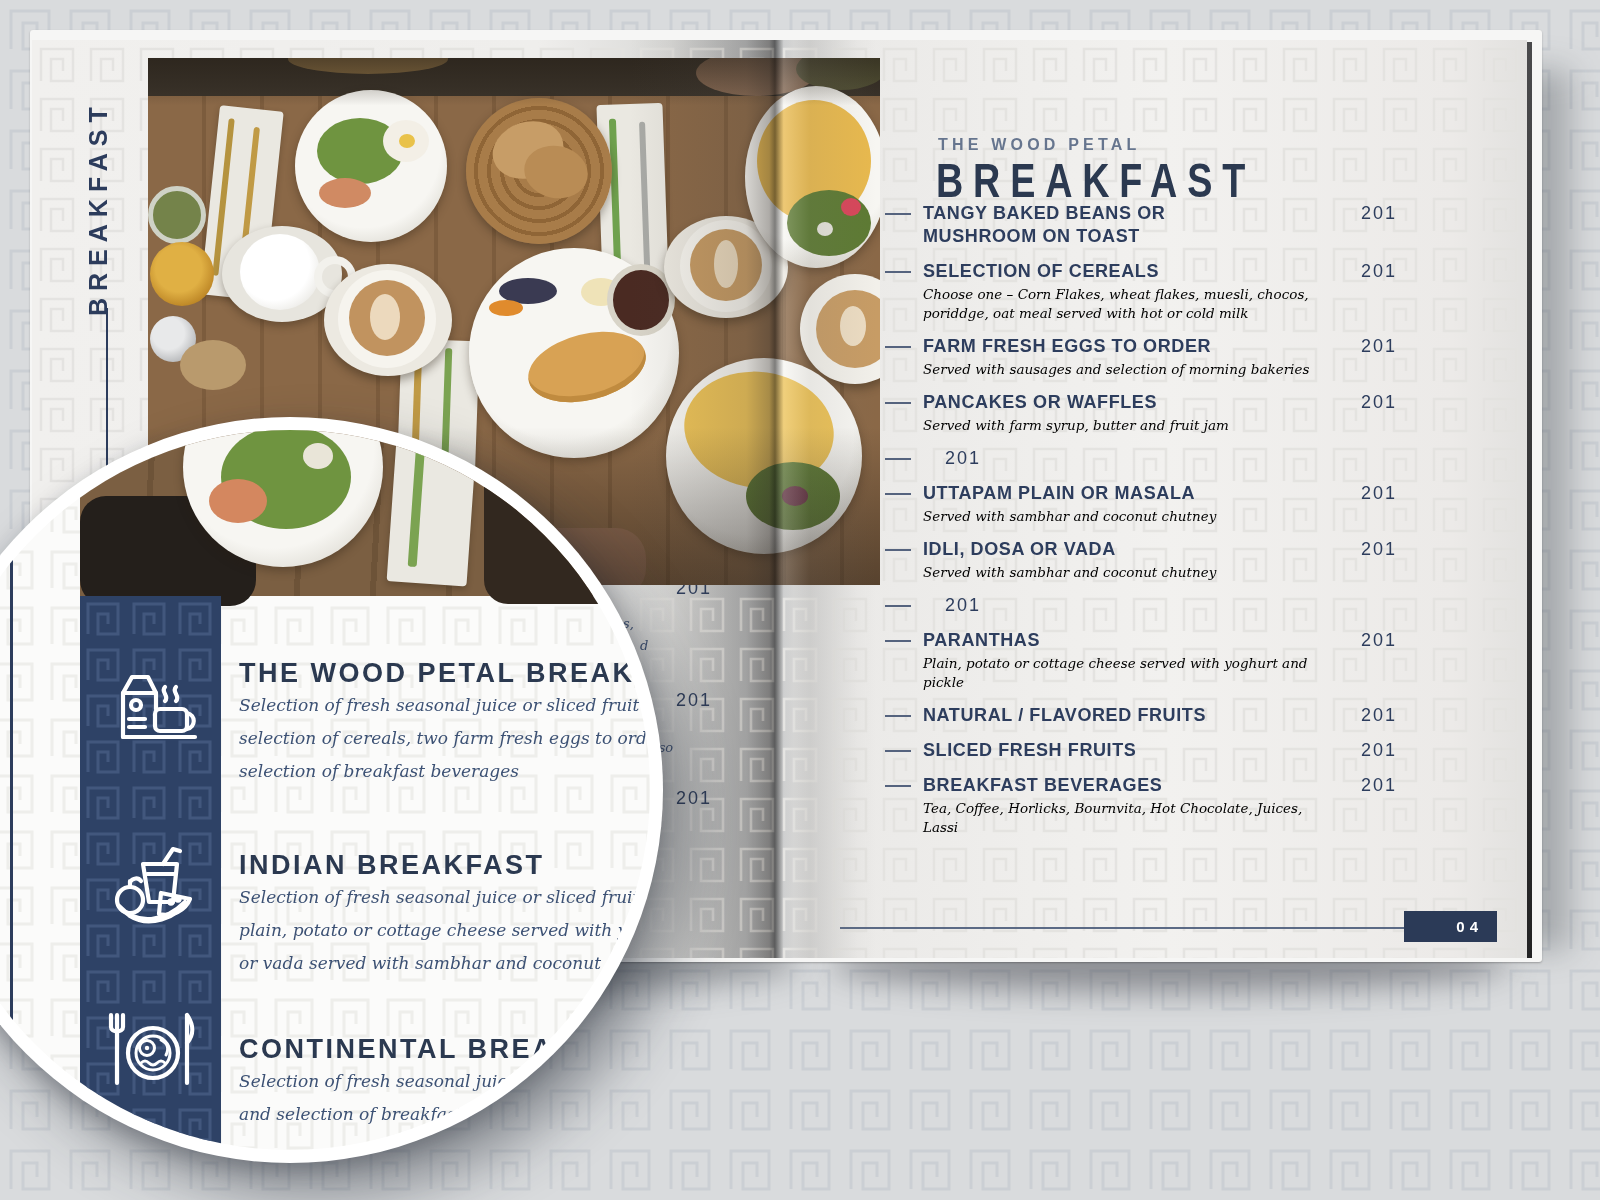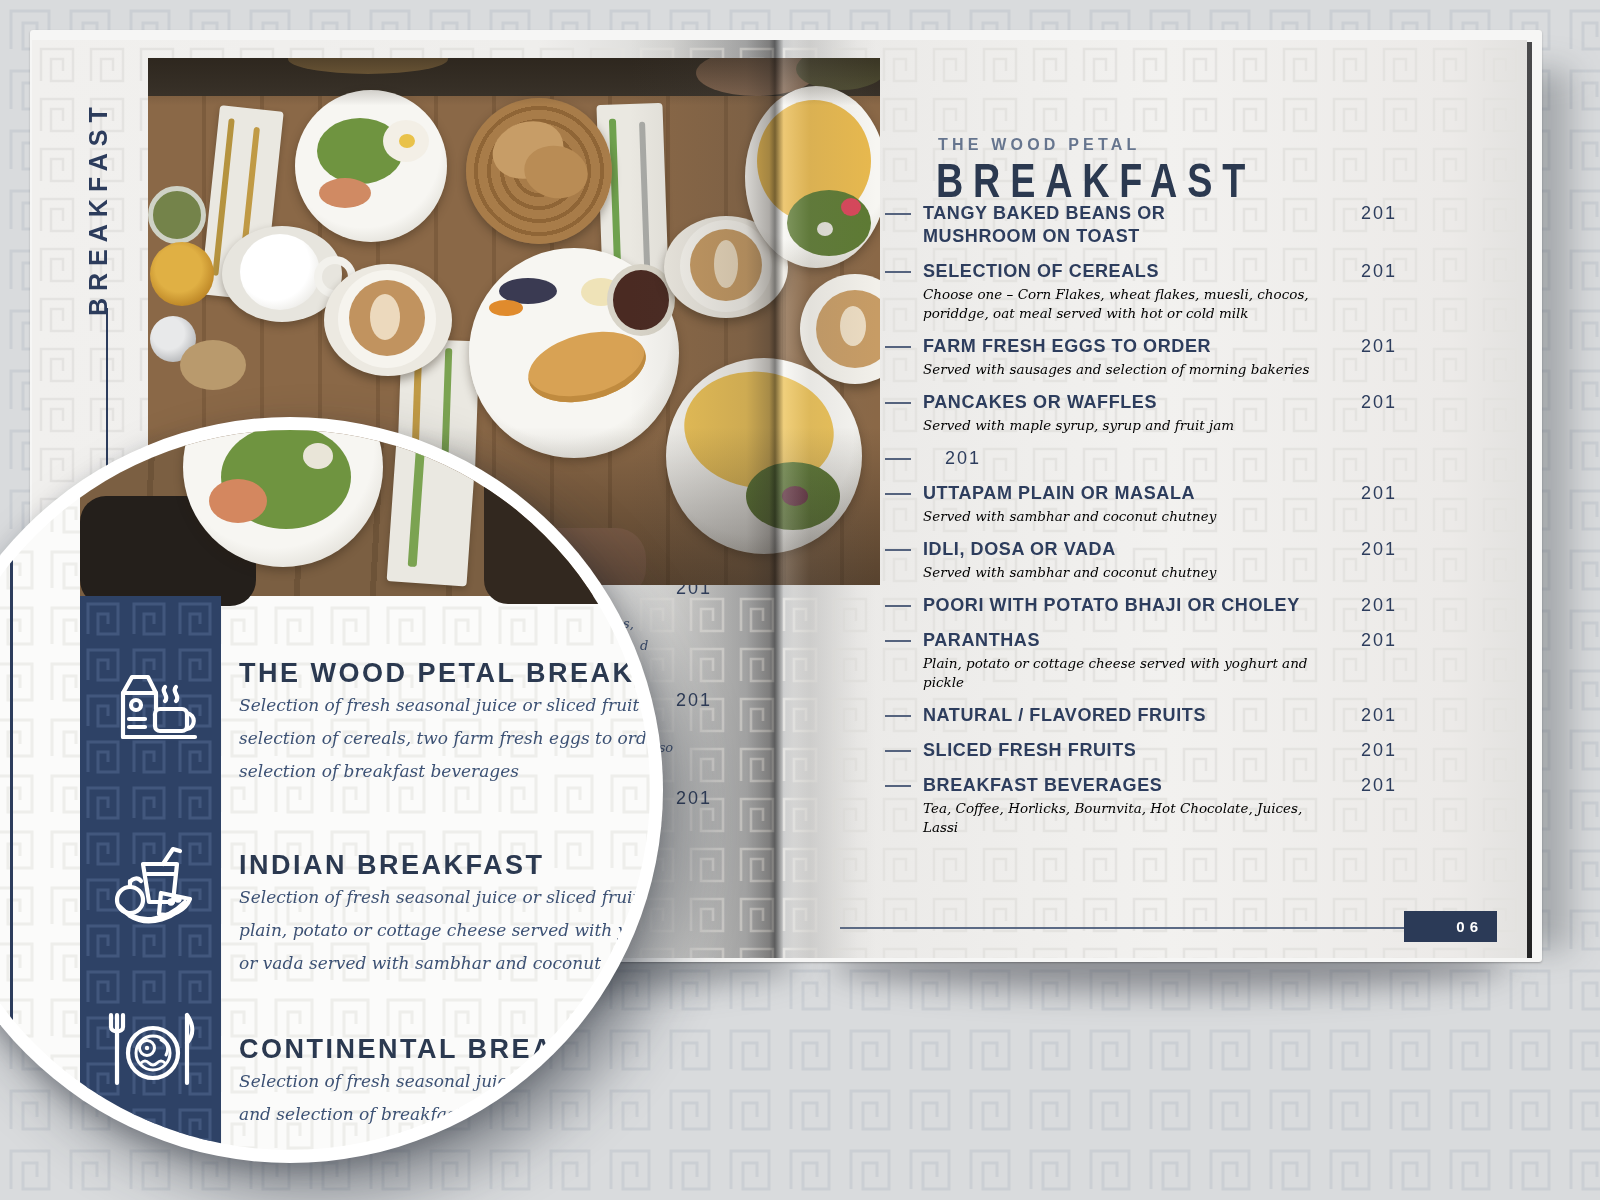--- a/index.html
+++ b/index.html
@@ -164,21 +164,21 @@
           <div class="mi-body">
             <div class="mi-name">FARM FRESH EGGS TO ORDER</div>
             <div class="mi-desc">Served with sausages and selection of morning bakeries</div>
           </div>
           <span class="mi-price">201</span>
         </div>
         <div class="menu-item">
           <span class="mi-dash"></span>
           <div class="mi-body">
             <div class="mi-name">PANCAKES OR WAFFLES</div>
-            <div class="mi-desc">Served with maple syrup, syrup and fruit jam</div>
+            <div class="mi-desc">Served with farm syrup, butter and fruit jam</div>
           </div>
           <span class="mi-price">201</span>
         </div>
         <div class="menu-item">
           <span class="mi-dash"></span>
           <span class="mi-price">201</span>
         </div>
         <div class="menu-item">
           <span class="mi-dash"></span>
           <div class="mi-body">
@@ -190,23 +190,20 @@
         <div class="menu-item">
           <span class="mi-dash"></span>
           <div class="mi-body">
             <div class="mi-name">IDLI, DOSA OR VADA</div>
             <div class="mi-desc">Served with sambhar and coconut chutney</div>
           </div>
           <span class="mi-price">201</span>
         </div>
         <div class="menu-item">
           <span class="mi-dash"></span>
-          <div class="mi-body">
-            <div class="mi-name">POORI WITH POTATO BHAJI OR CHOLEY</div>
-          </div>
           <span class="mi-price">201</span>
         </div>
         <div class="menu-item">
           <span class="mi-dash"></span>
           <div class="mi-body">
             <div class="mi-name">PARANTHAS</div>
             <div class="mi-desc">Plain, potato or cottage cheese served with yoghurt and pickle</div>
           </div>
           <span class="mi-price">201</span>
         </div>
@@ -227,21 +224,21 @@
         <div class="menu-item">
           <span class="mi-dash"></span>
           <div class="mi-body">
             <div class="mi-name">BREAKFAST BEVERAGES</div>
             <div class="mi-desc">Tea, Coffee, Horlicks, Bournvita, Hot Chocolate, Juices, Lassi</div>
           </div>
           <span class="mi-price">201</span>
         </div>
       </div>
     <div class="abs foot-rule"></div>
-    <div class="abs page-badge">06</div>
+    <div class="abs page-badge">04</div>
 
     <div class="abs photo">
       <div class="abs" style="left:0;top:0;width:732px;height:38px;background:#3b342b;"></div>
       <div class="ph" style="left:140px;top:-14px;width:160px;height:30px;background:#8d7146;"></div>
       <div class="ph" style="left:548px;top:-8px;width:120px;height:46px;background:#8f6f57;"></div>
       <div class="ph" style="left:648px;top:-10px;width:90px;height:42px;background:#565538;"></div>
 
       <div class="napkin" style="left:62px;top:50px;width:64px;height:190px;transform:rotate(6deg);">
         <div class="cutl" style="left:10px;top:12px;width:6px;height:158px;background:#b5933f;"></div>
         <div class="cutl" style="left:36px;top:18px;width:6px;height:150px;background:#c09a45;"></div>

